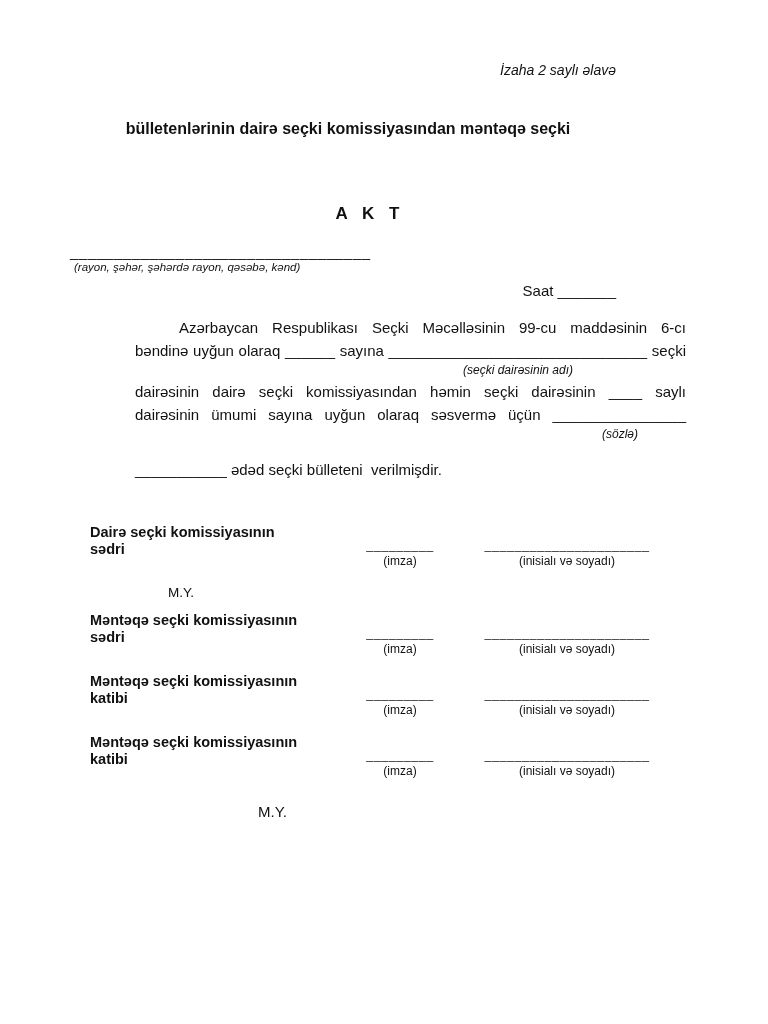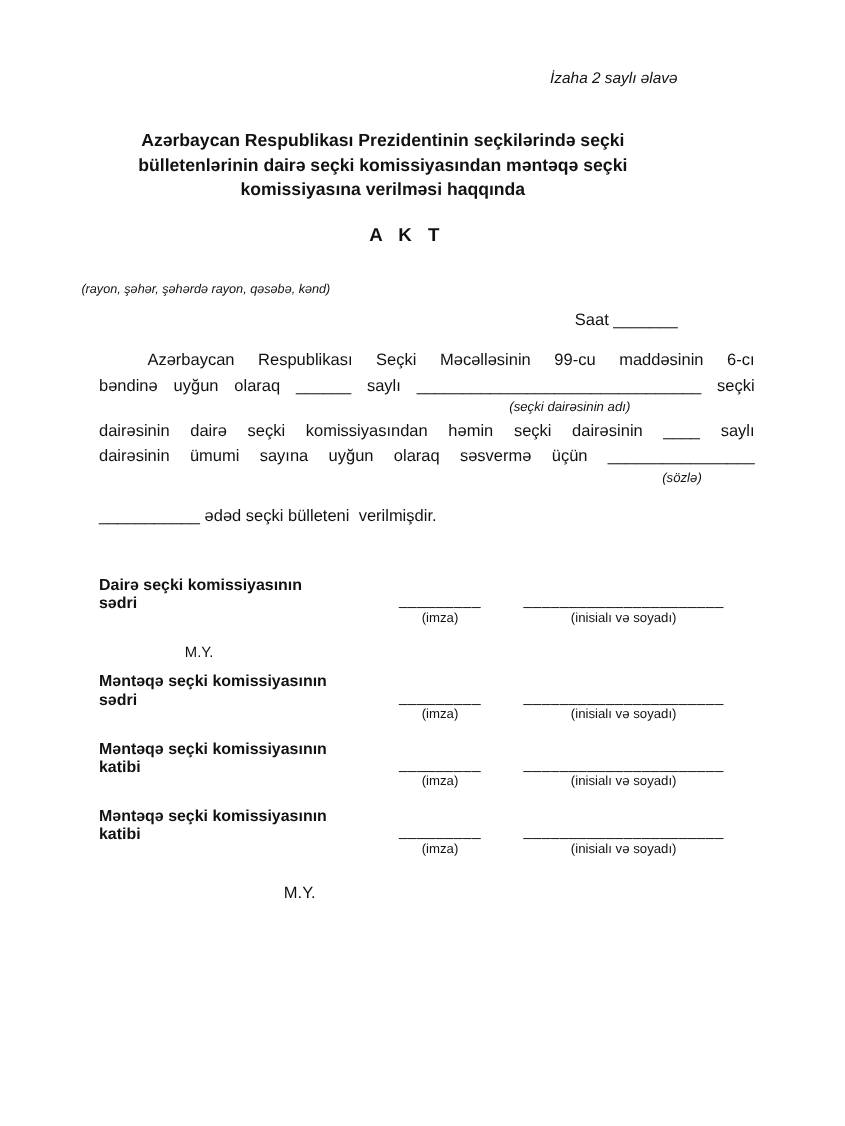--- a/index.html
+++ b/index.html
@@ -51,21 +51,21 @@
   }
   .location .blank-line {
     font-size: 15px;
     line-height: 16px;
     letter-spacing: 0.5px;
   }
   .location .caption {
     font-style: italic;
     font-size: 11.5px;
     padding-left: 4px;
-    margin-top: 13px;
+    margin-top: 1px;
   }
   .dateline {
     position: absolute;
     top: 247px;
     right: 88px;
     font-size: 15px;
     white-space: pre;
   }
   .timeline {
     position: absolute;
@@ -76,20 +76,21 @@
   }
   .body-par {
     position: absolute;
     top: 316px;
     left: 90px;
     width: 596px;
     font-size: 15px;
   }
   .bline {
     line-height: 23px;
+    margin-left: 45px;
   }
   .just {
     text-align: justify;
     text-align-last: justify;
   }
   .indent1 {
     padding-left: 44px;
   }
   .preline {
     white-space: pre;
@@ -130,20 +131,21 @@
     line-height: 17px;
   }
   .sig-col {
     text-align: center;
     padding-top: 13px;
     font-size: 14px;
   }
   .sig-col .blank-line {
     line-height: 17px;
     letter-spacing: 0.5px;
+    font-family: Liberation Serif, serif;
   }
   .sig-col .caption {
     font-size: 12px;
     line-height: 15px;
   }
   .sig-imza {
     width: 110px;
   }
   .sig-name {
     width: 200px;
@@ -160,36 +162,35 @@
   }
 </style>
 </head>
 <body>
 
 <div class="page">
 
   <div class="annotation">İzaha 2 saylı əlavə</div>
 
   <div class="doc-title">
-    <div>Azərbaycan Respublikası Prezidentinin seçkilərində seçki</div>
     <div>bülletenlərinin dairə seçki komissiyasından məntəqə seçki</div>
-    <div>komissiyasına verilməsi haqqında</div>
   </div>
 
   <div class="act-heading">A K T</div>
 
   <div class="location">
+    <div class="blank-line">__________________________________</div>
     <div class="caption">(rayon, şəhər, şəhərdə rayon, qəsəbə, kənd)</div>
   </div>
 
   <div class="timeline">Saat _______</div>
 
   <div class="body-par">
     <div class="bline just indent1">Azərbaycan Respublikası Seçki Məcəlləsinin 99-cu maddəsinin 6-cı</div>
-    <div class="bline just">bəndinə uyğun olaraq ______ saylı _______________________________ seçki</div>
+    <div class="bline just">bəndinə uyğun olaraq ______ sayına _______________________________ seçki</div>
     <div class="cap cap-district">(seçki dairəsinin adı)</div>
     <div class="bline just">dairəsinin dairə seçki komissiyasından həmin seçki dairəsinin ____ saylı</div>
     <div class="bline just">dairəsinin ümumi sayına uyğun olaraq səsvermə üçün ________________</div>
     <div class="cap cap-words">(sözlə)</div>
     <div class="bline preline">___________ ədəd seçki bülleteni  verilmişdir.</div>
   </div>
 
   <div class="signatures">
 
     <div class="sig-row">

